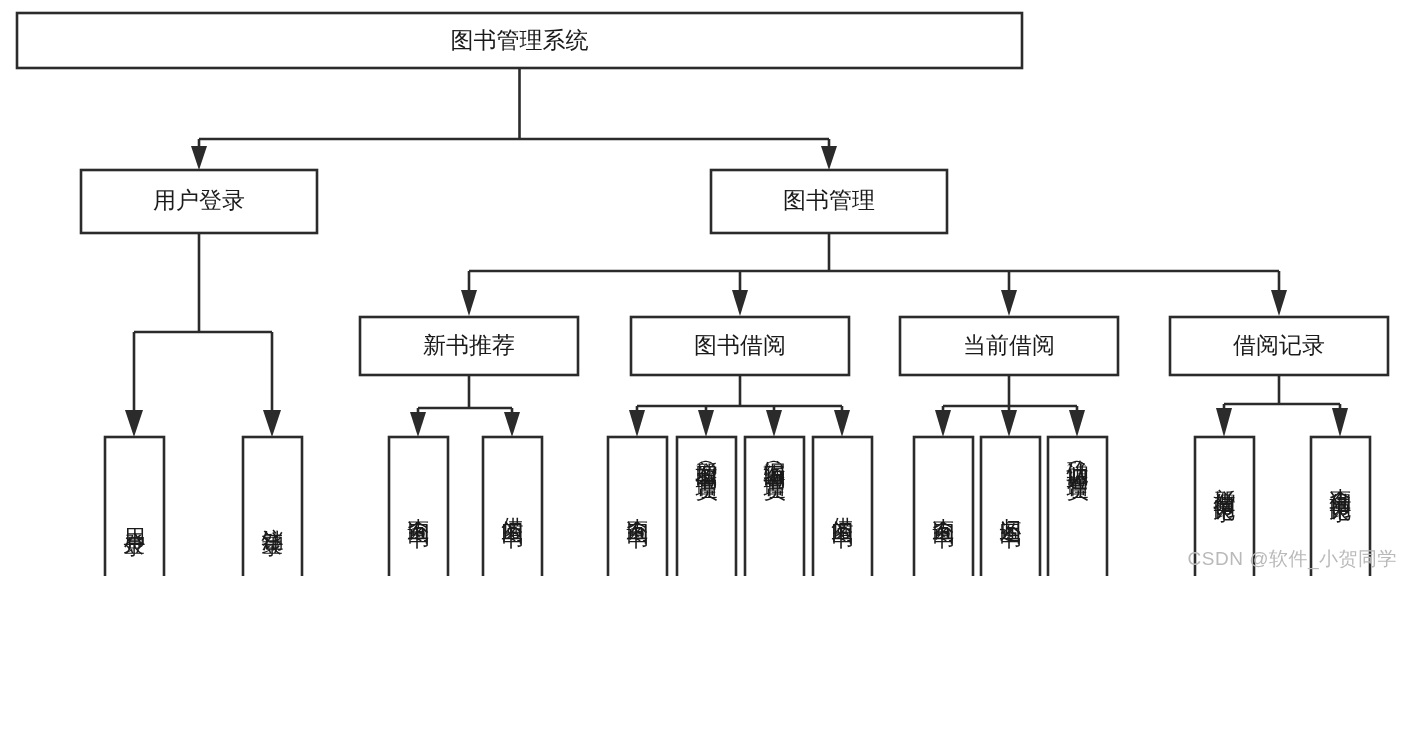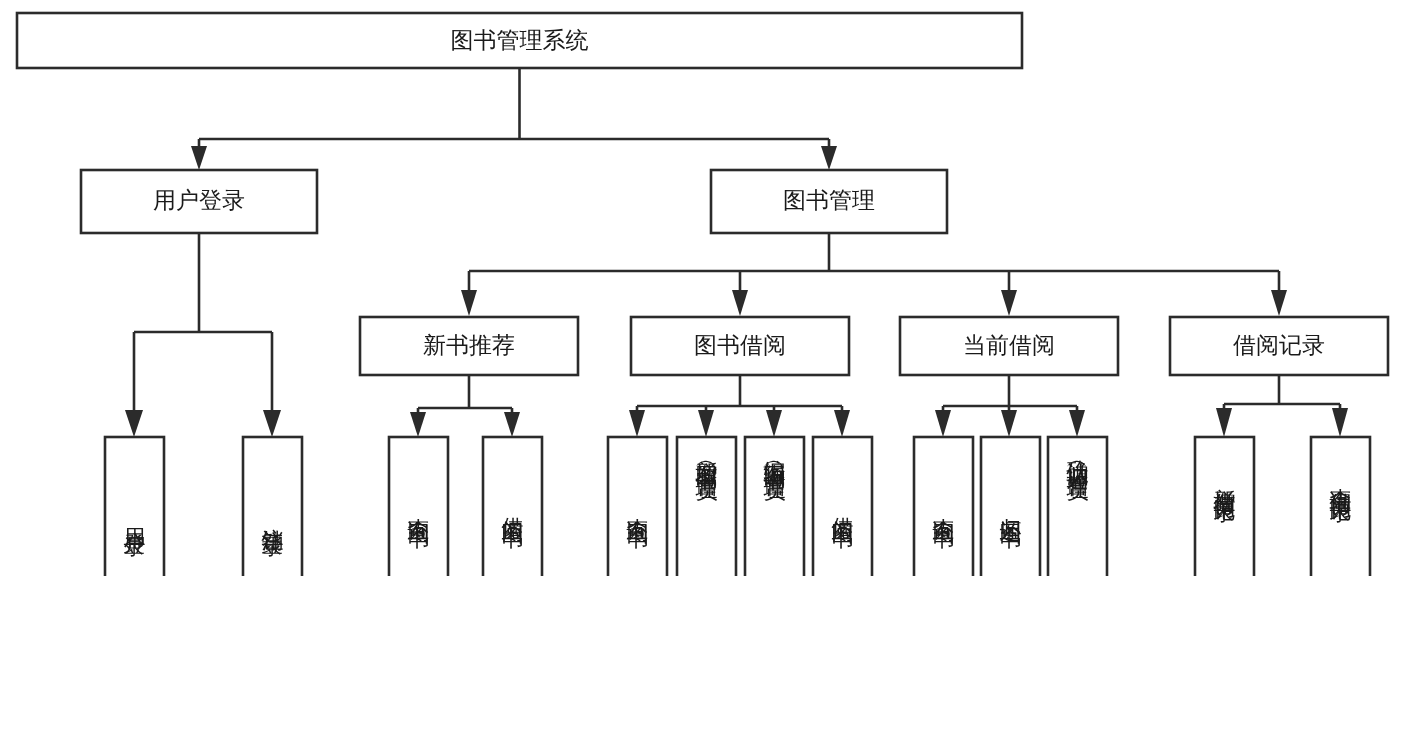--- a/index.html
+++ b/index.html
@@ -258,14 +258,15 @@
     <span class="node-label-v">确认归还（管理员）</span>
   </div>
 
   <div class="leaf-label-wrap" style="left:1195px; top:470px; width:59px; height:264px;">
     <span class="node-label-v">新增借阅记录</span>
   </div>
   <div class="leaf-label-wrap" style="left:1311px; top:470px; width:59px; height:264px;">
     <span class="node-label-v">查询借阅记录</span>
   </div>
 
+  <div class="watermark">CSDN @软件_小贺同学</div>
 
 </div>
 
 </body></html>

